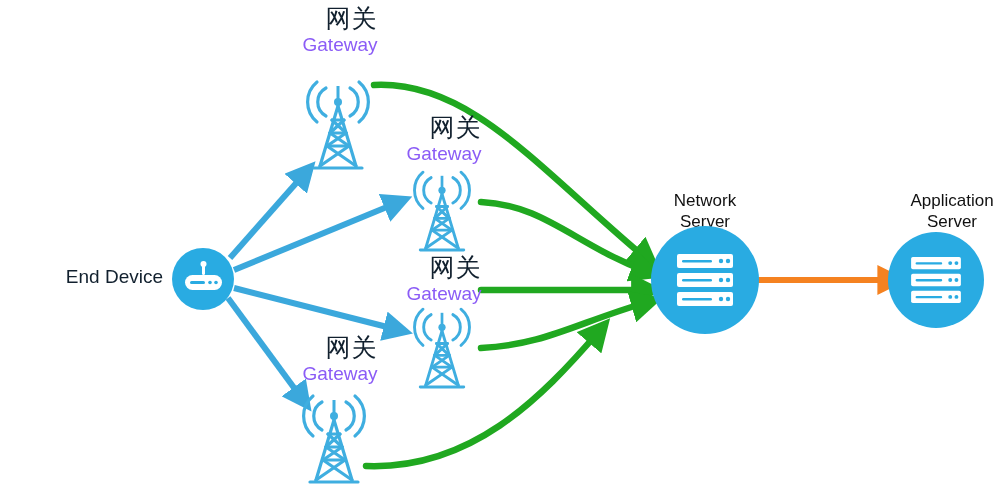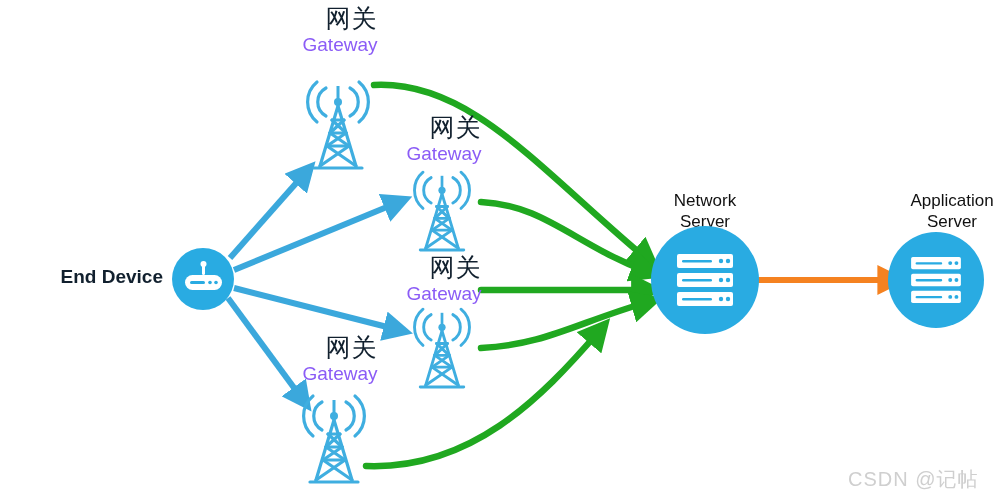--- a/index.html
+++ b/index.html
@@ -44,21 +44,21 @@
   }
   .node-label {
     font-size: 17px;
     color: #111111;
     text-align: center;
     transform: translateX(-50%);
     line-height: 1.25;
   }
   .end-label {
     font-size: 19px;
-    font-weight: bold;
+    font-weight: normal;
     color: #11202e;
     transform: translate(-100%, -50%);
   }
   .tower, .circle-node {
     position: absolute;
   }
   .circle-node svg, .tower svg {
     display: block;
   }
   .wm {
@@ -298,15 +298,14 @@
         <rect x="31" y="53" width="30" height="2.6" rx="1.3"></rect>
         <circle cx="70" cy="54" r="2.2"></circle>
         <circle cx="77" cy="54" r="2.2"></circle>
         <rect x="31" y="72" width="30" height="2.6" rx="1.3"></rect>
         <circle cx="70" cy="73" r="2.2"></circle>
         <circle cx="77" cy="73" r="2.2"></circle>
       </g>
     </svg>
   </div>
 
-  <div class="wm wm-csdn" style="left:848px; top:466px;">CSDN @记帖</div>
 
 </div>
 
 </body></html>

